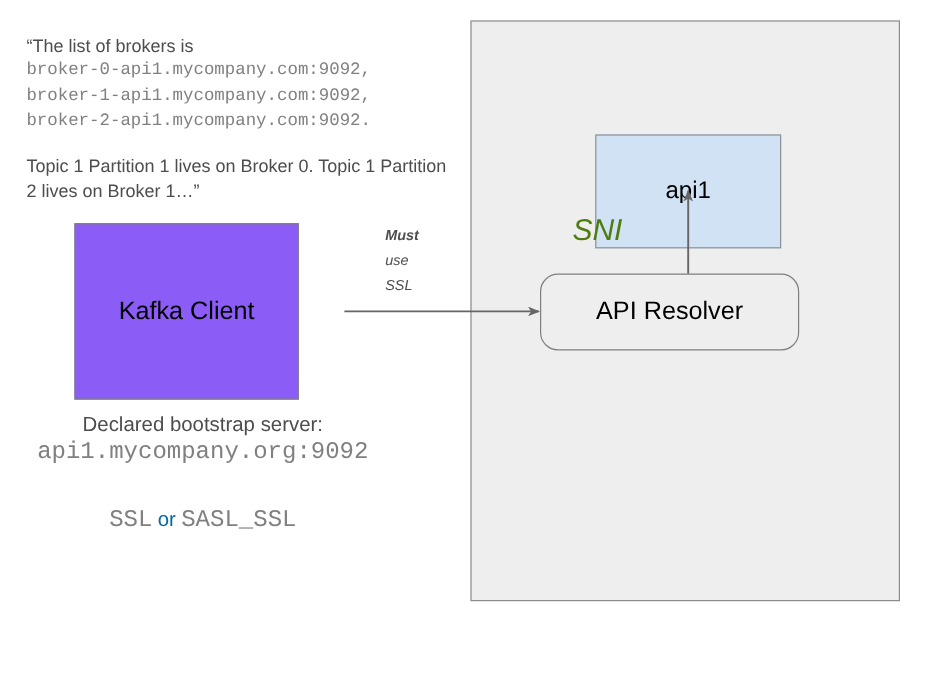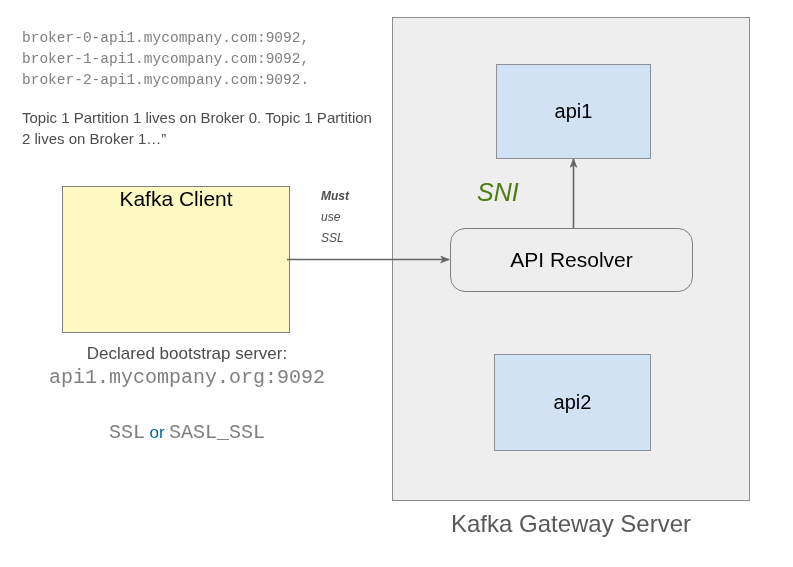--- a/index.html
+++ b/index.html
@@ -38,39 +38,39 @@
     font-size: 15px;
     line-height: 21px;
     color: #4d4d4d;
   }
 
   
   #kafka-client-box {
     position: absolute;
     left: 62px;
     top: 186px;
-    width: 228px;
+    width: 187px;
     height: 147px;
-    background: #fef9c3;
+    background: #8b5cf6;
     border: 1.5px solid #7f7f7f;
     box-sizing: border-box;
     display: flex;
-    align-items: flex-start;
+    align-items: center;
     justify-content: center;
   }
   #kafka-client-box .box-label {
     font-size: 21px;
     color: #000000;
   }
 
   
   .caption-block {
     position: absolute;
     width: 330px;
-    left: 22px;
+    left: 4px;
     text-align: center;
     line-height: 24px;
   }
   .caption-block .plain {
     font-size: 17px;
     color: #4d4d4d;
   }
   .caption-block .mono {
     font-family: "Liberation Mono", monospace;
     font-size: 20px;
@@ -121,34 +121,35 @@
 
   
   .api-box {
     position: absolute;
     background: #d0e2f3;
     border: 1.5px solid #8c9196;
     box-sizing: border-box;
     display: flex;
     align-items: center;
     justify-content: center;
+    margin-top: 48px;
   }
   .api-box .box-label {
     font-size: 20px;
     color: #000000;
   }
   #api1-box { left: 496px; top: 64px;  width: 155px; height: 95px; }
   #api2-box { left: 494px; top: 354px; width: 157px; height: 97px; }
 
   
   #api-resolver-box {
     position: absolute;
     left: 450px;
     top: 228px;
-    width: 243px;
+    width: 216px;
     height: 64px;
     background: #eeeeee;
     border: 1.5px solid #7f7f7f;
     border-radius: 15px;
     box-sizing: border-box;
     display: flex;
     align-items: center;
     justify-content: center;
   }
   #api-resolver-box .box-label {
@@ -175,20 +176,21 @@
     height: 567px;
     pointer-events: none;
   }
 </style>
 </head>
 <body>
 
 <div id="canvas">
 
   <div id="broker-note">
+    <div>“The list of brokers is</div>
     <div class="mono-line">broker-0-api1.mycompany.com:9092,</div>
     <div class="mono-line">broker-1-api1.mycompany.com:9092,</div>
     <div class="mono-line">broker-2-api1.mycompany.com:9092.</div>
     <div class="para">Topic 1 Partition 1 lives on Broker 0. Topic 1 Partition 2 lives on Broker 1…”</div>
   </div>
 
   <div id="kafka-client-box">
     <span class="box-label">Kafka Client</span>
   </div>
 
@@ -216,25 +218,21 @@
   <div class="api-box" id="api1-box">
     <span class="box-label">api1</span>
   </div>
 
   <div id="sni-label">SNI</div>
 
   <div id="api-resolver-box">
     <span class="box-label">API Resolver</span>
   </div>
 
-  <div class="api-box" id="api2-box">
-    <span class="box-label">api2</span>
-  </div>
-
-  <div id="gateway-server-caption">Kafka Gateway Server</div>
+
 
   <svg class="connector-svg" viewBox="0 0 793 567">
     <defs>
       <marker id="arrowhead" markerWidth="10" markerHeight="8" refX="9" refY="4" orient="auto" markerUnits="userSpaceOnUse">
         <path d="M0,0 L10,4 L0,8 L2.6,4 Z" fill="#666666"></path>
       </marker>
     </defs>
 
     <line x1="287" y1="259.5" x2="449" y2="259.5" stroke="#666666" stroke-width="1.6" marker-end="url(#arrowhead)"></line>
 

